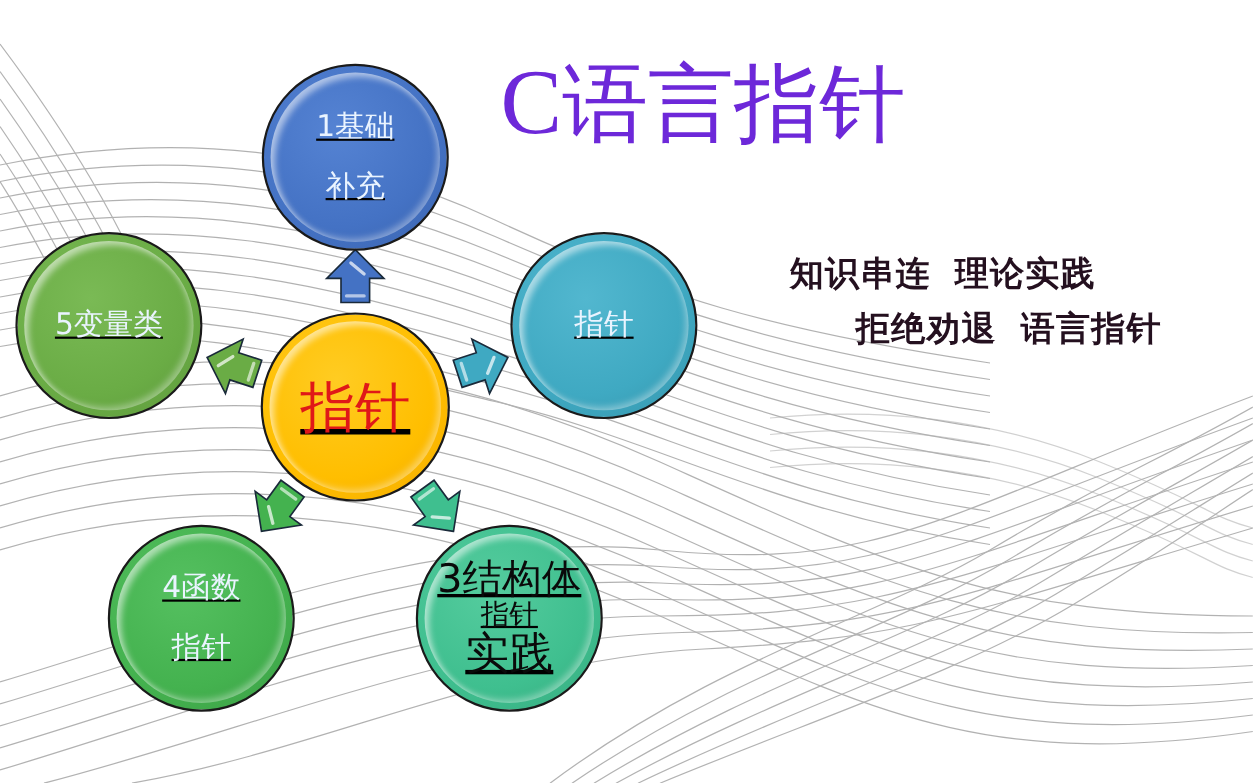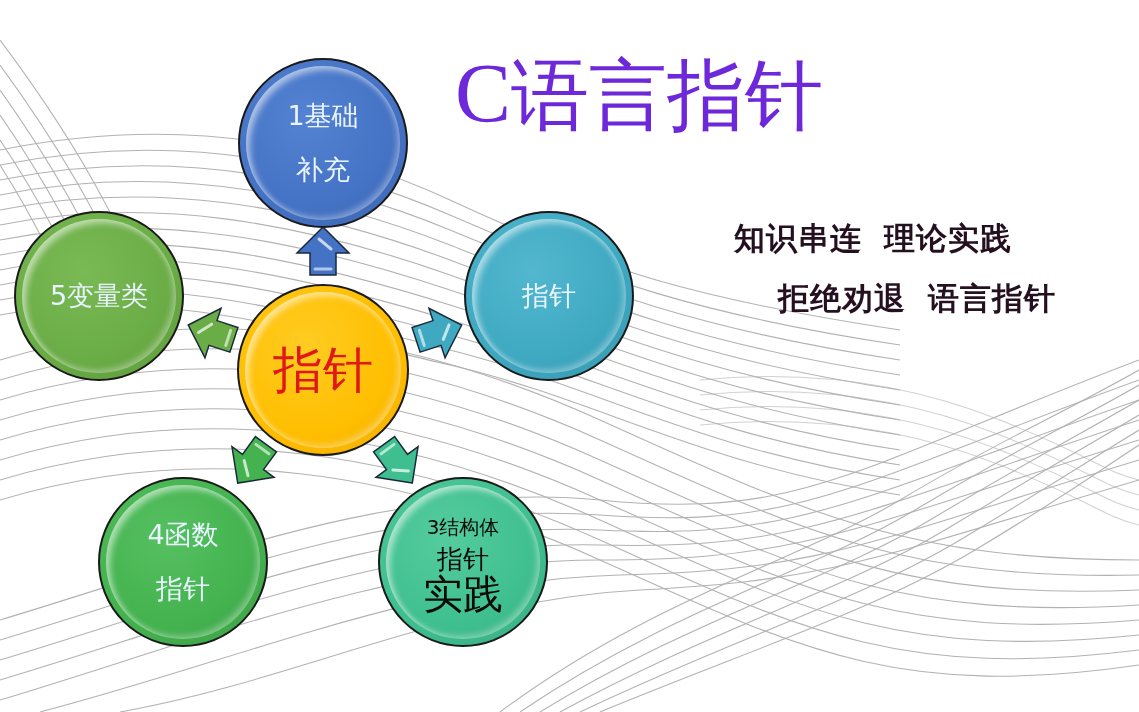--- a/index.html
+++ b/index.html
@@ -8,21 +8,21 @@
   #bg { position:absolute; left:0; top:0; width:1139px; height:712px; z-index:0; }
   .title { position:absolute; left:455px; top:44px; font-size:78px; line-height:100px; color:#6d28d9;
            z-index:3; letter-spacing:0px; white-space:nowrap; }
   .title .c { font-family:"Liberation Serif", "DejaVu Serif", serif; font-size:84px; }
   .title .rest { font-family:"DejaVu Sans", sans-serif; }
   .slogan { position:absolute; font-size:31px; font-weight:bold; color:#24101f; z-index:3; white-space:nowrap;
             letter-spacing:1px; }
   .slogan span + span { margin-left:22px; }
   .circle { position:absolute; width:170px; height:170px; border-radius:50%; z-index:2;
             border:2px solid #1a1a1a; box-sizing:border-box; display:flex; flex-direction:column;
-            align-items:center; justify-content:center; }
+            align-items:center; justify-content:center;text-decoration:underline; }
   .circle::before { content:""; position:absolute; left:6px; top:6px; right:6px; bottom:6px; border-radius:50%;
             box-shadow: inset 4px 4px 6px rgba(255,255,255,0.55), inset -3px -3px 6px rgba(255,255,255,0.35); pointer-events:none; }
   .circle .ln { font-size:27px; line-height:54px; color:#eaf4ff; white-space:nowrap; position:relative; }
   .center { width:172px; height:172px; }
   .center .ln { font-size:50px; color:#e01818; }
   .arrow { position:absolute; z-index:2; }
 </style>
 </head>
 <body>
 
@@ -77,21 +77,21 @@
     <path d="M700 395 C 800 385, 900 395, 1000 435 S 1100 485, 1139 495" opacity="0.6"></path>
     <path d="M700 410 C 800 400, 900 410, 1000 450 S 1100 500, 1139 510" opacity="0.6"></path>
     <path d="M700 425 C 800 415, 900 425, 1000 465 S 1100 515, 1139 525" opacity="0.6"></path>
   </g>
 </svg>
 
 <div class="title">
   <span class="c">C</span><span class="rest">语言指针</span>
 </div>
 
-<div class="slogan" style="left:718px; top:218px;margin-left:16px;">
+<div class="slogan" style="left:718px; top:228px;">
   <span>知识串连</span><span>理论实践</span>
 </div>
 <div class="slogan" style="left:778px; top:278px;">
   <span>拒绝劝退</span><span>语言指针</span>
 </div>
 
 <svg class="arrow" style="left:0; top:0; width:1139px; height:712px; z-index:2; position:absolute;" viewBox="0 0 1139 712">
   <defs>
     <symbol id="arr" viewBox="-30 -30 60 60">
       <path d="M0 -26 L26 0 L13 0 L13 22 L-13 22 L-13 0 L-26 0 Z" stroke="#1a2a3a" stroke-width="1.5"></path>
@@ -123,21 +123,21 @@
 <div class="circle" style="left:238px; top:58px; background:radial-gradient(circle at 40% 35%, #5583d3 0%, #4472c4 60%, #3a63ad 100%);">
   <span class="ln">1基础</span>
   <span class="ln">补充</span>
 </div>
 
 <div class="circle" style="left:464px; top:211px; background:radial-gradient(circle at 40% 35%, #52b7cf 0%, #3fa9c2 60%, #3493aa 100%);">
   <span class="ln">指针</span>
 </div>
 
 <div class="circle" style="left:378px; top:477px; background:radial-gradient(circle at 40% 35%, #55cc9e 0%, #3fbf8f 60%, #35a87d 100%);">
-  <span class="ln" style="color:#0a0a0a; font-size:20px; line-height:34px;">3结构体</span>
+  <span class="ln" style="color:#0a0a0a; font-size:36px; line-height:34px;">3结构体</span>
   <span class="ln" style="color:#0a0a0a; font-size:26px; line-height:30px;">指针</span>
   <span class="ln" style="color:#0a0a0a; font-size:40px; line-height:40px;">实践</span>
 </div>
 
 <div class="circle" style="left:98px; top:477px; background:radial-gradient(circle at 40% 35%, #55c060 0%, #44b24f 60%, #3a9c44 100%);">
   <span class="ln">4函数</span>
   <span class="ln">指针</span>
 </div>
 
 <div class="circle" style="left:14px; top:211px; background:radial-gradient(circle at 40% 35%, #7aba55 0%, #6aac45 60%, #5c973b 100%);">

